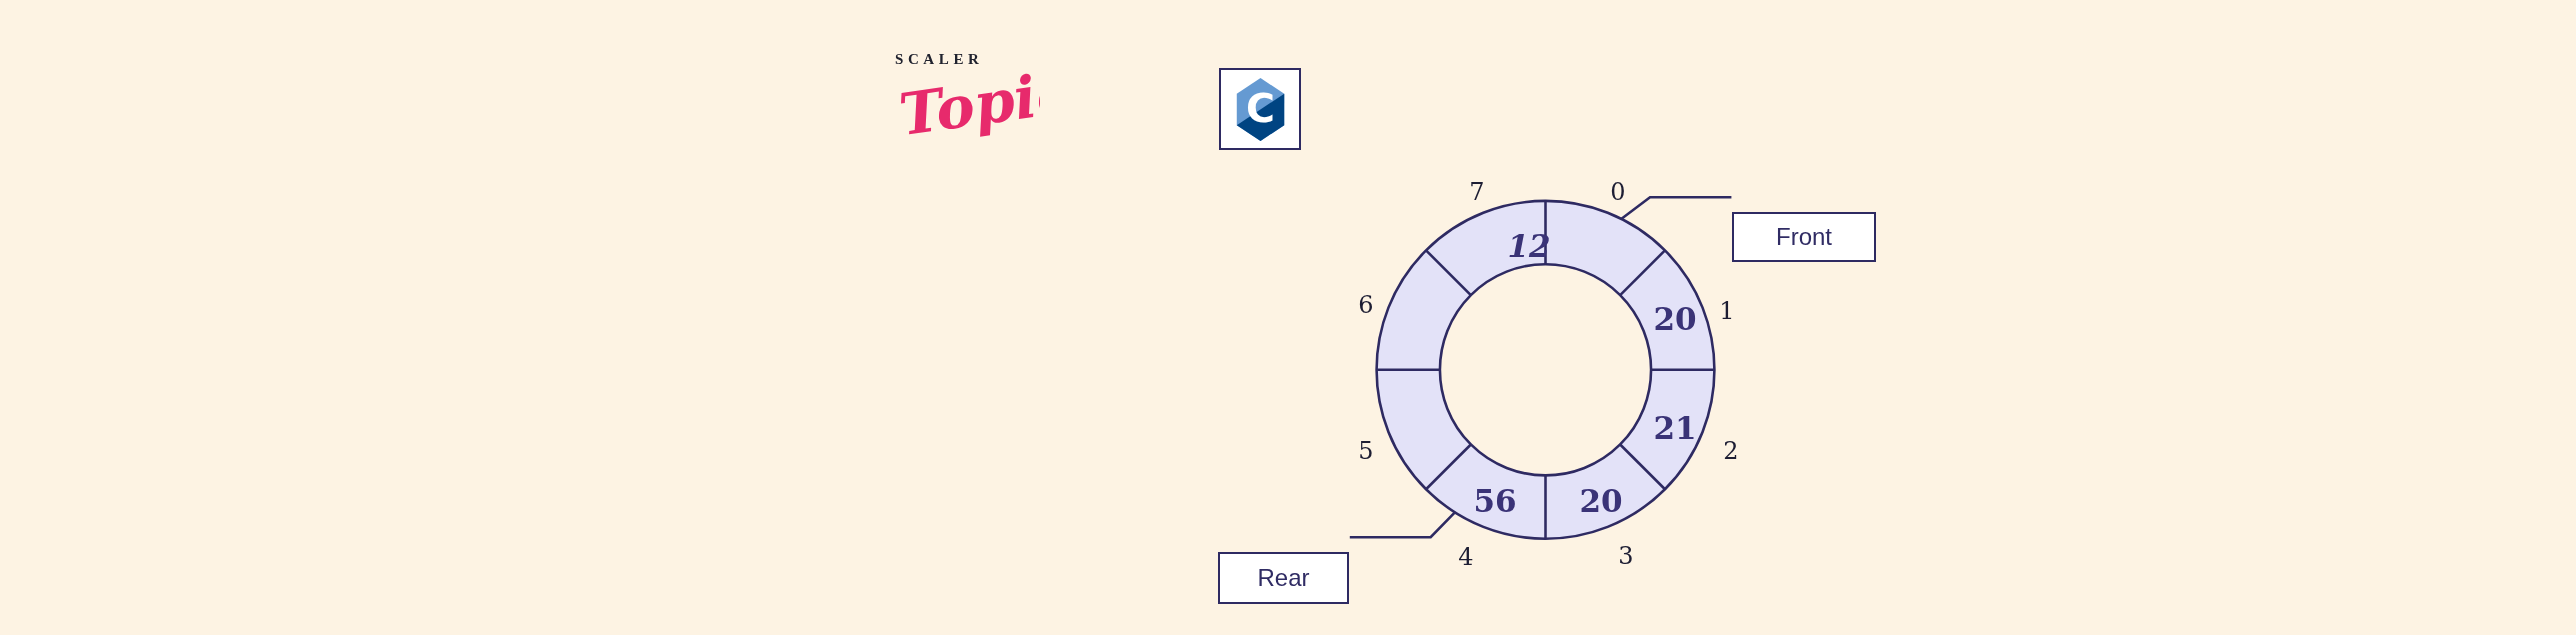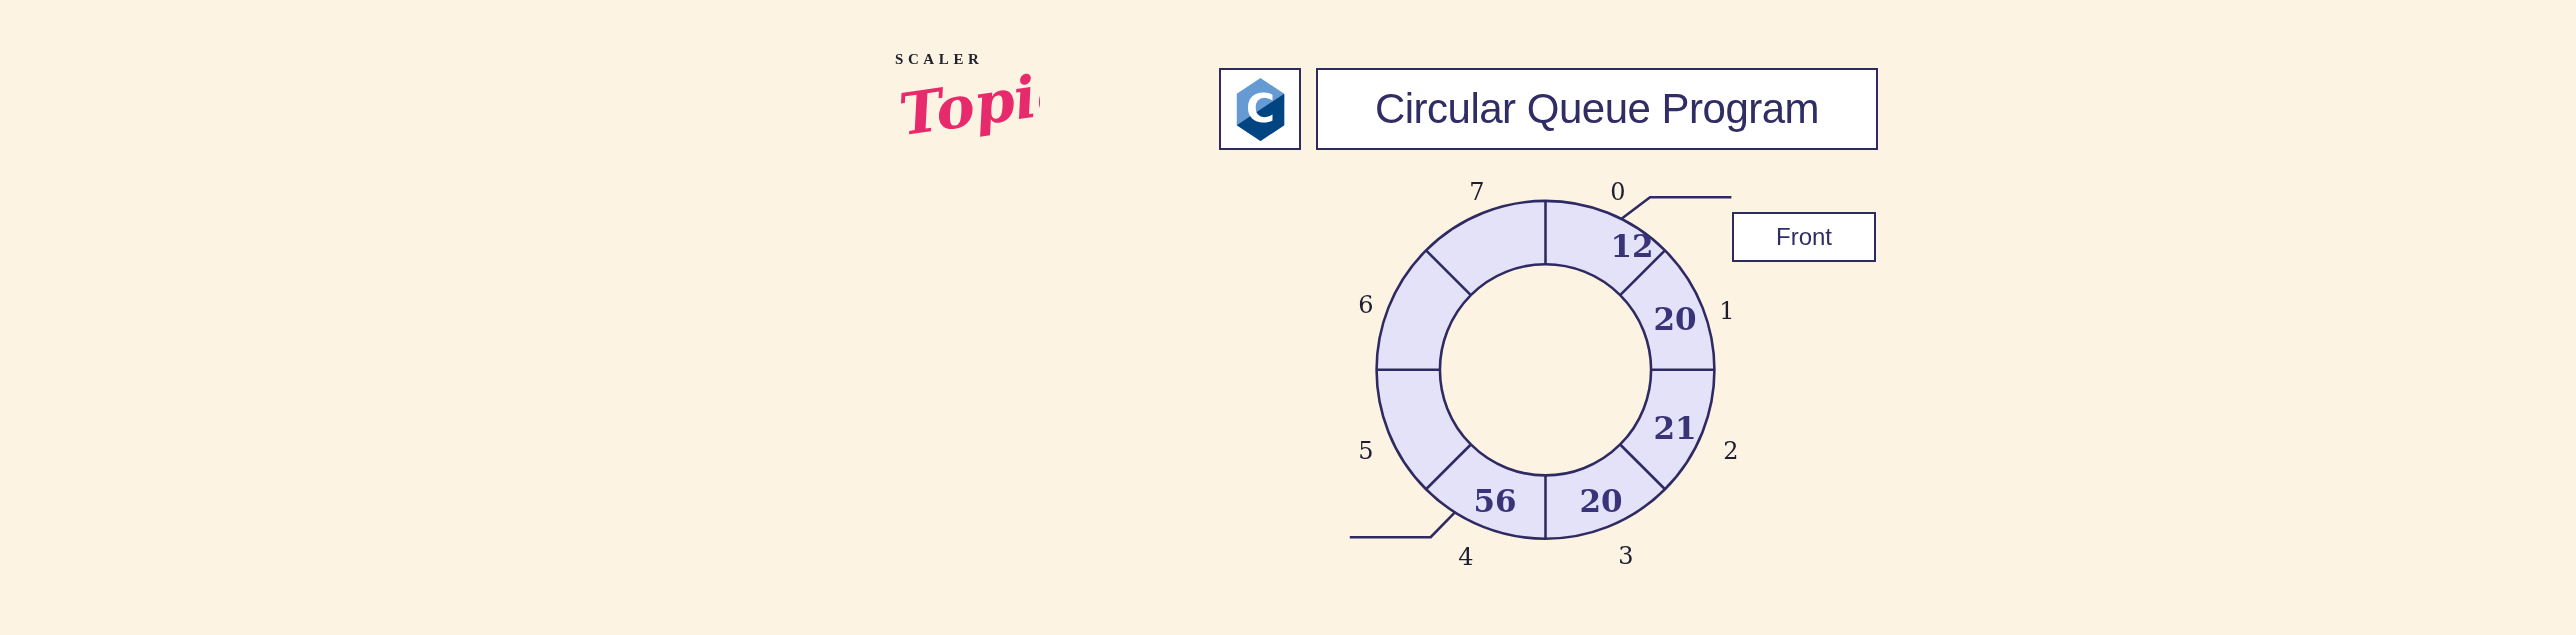--- a/index.html
+++ b/index.html
@@ -53,21 +53,21 @@
   }
   .val {
     position:absolute; transform:translate(-50%,-50%);
     font-family:"DejaVu Serif", serif; font-weight:bold;
     font-size:31px; color:#3a3377; line-height:1; white-space:nowrap;
   }
   .idx0 { left:1618px; top:192px; }  .idx1 { left:1727px; top:311px; }
   .idx2 { left:1731px; top:451px; }  .idx3 { left:1626px; top:556px; }
   .idx4 { left:1466px; top:557px; } .idx5 { left:1366px; top:451px; }
   .idx6 { left:1366px; top:305px; }  .idx7 { left:1477px; top:192px; }
-  .val0 { left:1632px; top:246px; }  .val1 { left:1675px; top:319px; }
+  .val0 { left:1529px; top:246px;font-style:italic; }  .val1 { left:1675px; top:319px; }
   .val2 { left:1675px; top:428px; }  .val3 { left:1601px; top:501px; }
   .val4 { left:1495px; top:501px; }
 </style>
 </head>
 <body>
 
 <div class="stage">
 
   <div class="brand-wrap">
     <div class="brand-top">SCALER</div>
@@ -77,23 +77,20 @@
   </div>
 
   <div class="clogo-box">
     <svg width="55" height="63" viewBox="0 0 100 115">
       <polygon points="50,0 93.3,28.75 93.3,86.25 50,115 6.7,86.25 6.7,28.75" fill="#659ad2"></polygon>
       <polygon points="6.7,86.25 93.3,28.75 93.3,86.25 50,115" fill="#004482"></polygon>
       <text x="50" y="81" text-anchor="middle" font-family="DejaVu Sans, sans-serif" font-weight="bold" font-size="72" fill="#ffffff">C</text>
     </svg>
   </div>
 
-  <div class="title-box">
-    <span class="title-text">Circular Queue Program</span>
-  </div>
 
   <svg class="diagram-svg" viewBox="0 0 1400 860">
 
     <path d="M700,89 A328,328 0 1,0 700.1,89 Z M700,212 A205,205 0 1,1 699.9,212 Z" fill="#e3e2f8" fill-rule="evenodd"></path>
     <circle cx="700" cy="417" r="328" fill="none" stroke="#2e2a62" stroke-width="5"></circle>
     <circle cx="700" cy="417" r="205" fill="none" stroke="#2e2a62" stroke-width="5"></circle>
 
     <g stroke="#2e2a62" stroke-width="5">
       <line x1="700" y1="212" x2="700" y2="89"></line>
       <line x1="845" y1="272" x2="932" y2="185"></line>
@@ -120,15 +117,18 @@
 
   <span class="val val0">12</span>
   <span class="val val1">20</span>
   <span class="val val2">21</span>
   <span class="val val3">20</span>
   <span class="val val4">56</span>
 
   <div class="pointer-box front-box">
     <span>Front</span>
   </div>
+  <div class="pointer-box rear-box">
+    <span>Rear</span>
+  </div>
 
 </div>
 
 
 </body></html>

